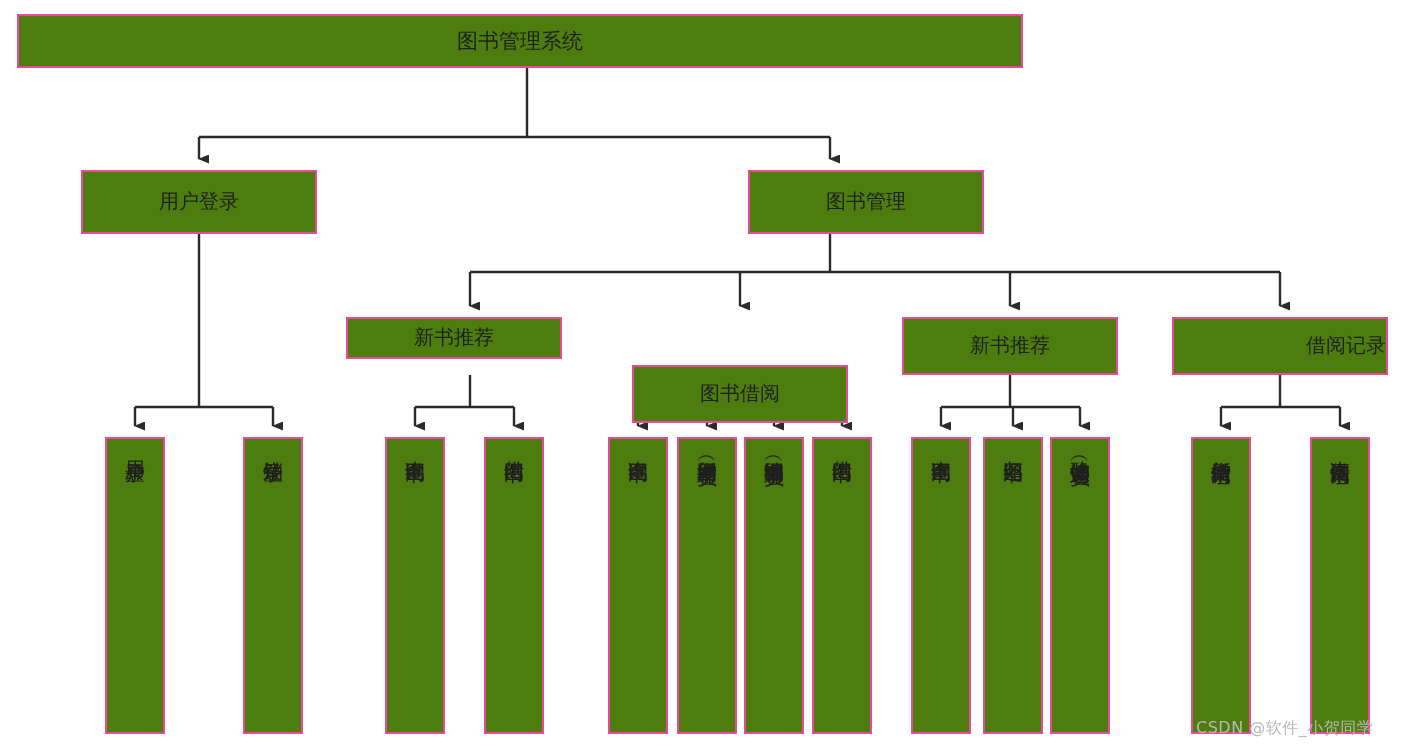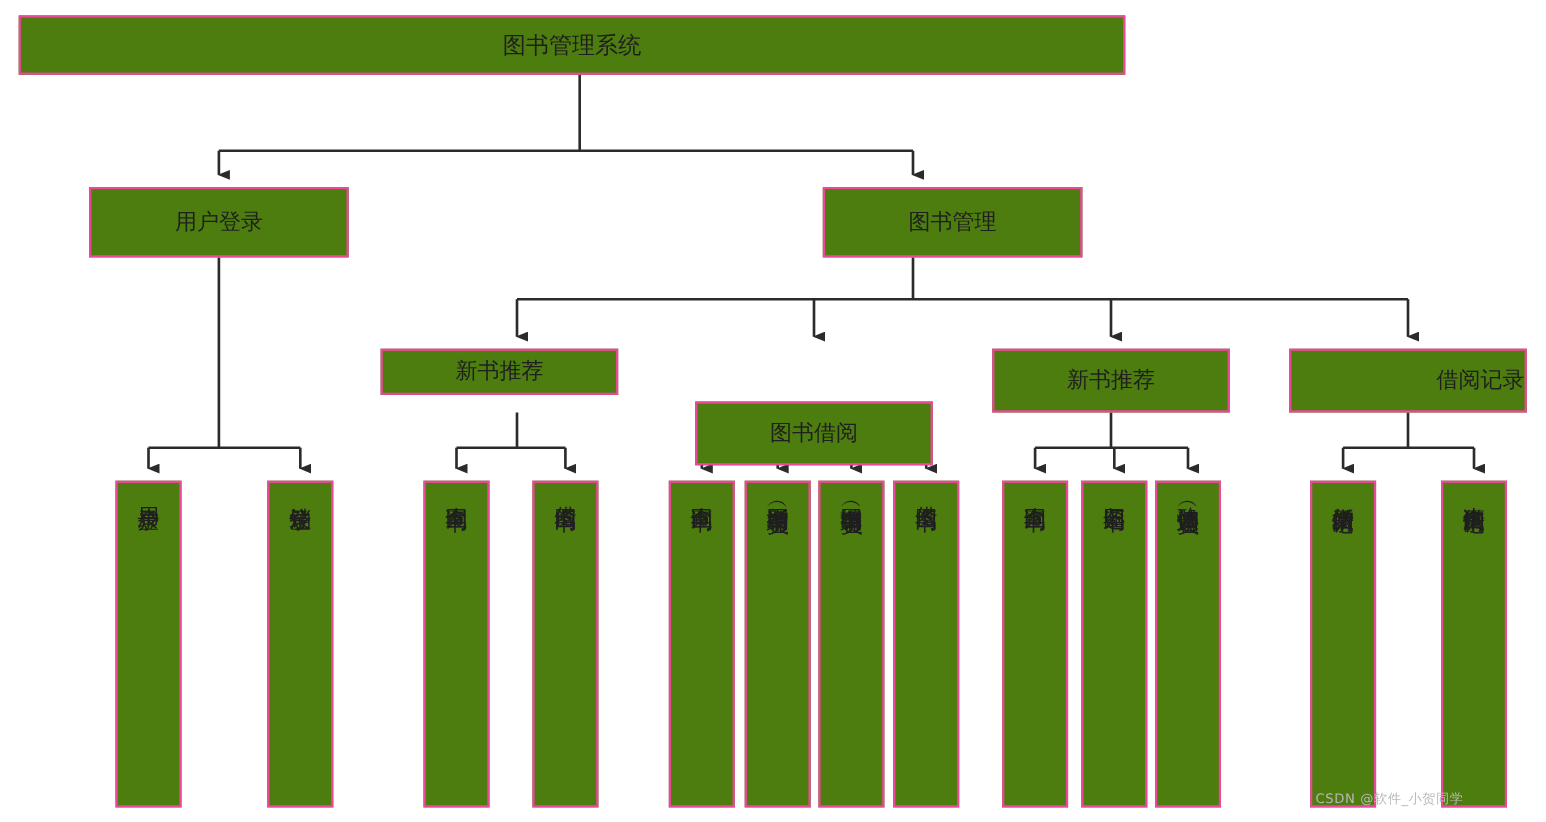--- a/index.html
+++ b/index.html
@@ -52,21 +52,21 @@
   }
   .level-2 .node-label {
     writing-mode: vertical-rl;
     text-orientation: upright;
     font-size: 20px;
     letter-spacing: 1px;
     line-height: 1.05;
   }
   .watermark {
     position: absolute;
-    font-size: 12px;
+    font-size: 16px;
     color: #b9b9b9;
     white-space: nowrap;
     z-index: 5;
     letter-spacing: 0.5px;
   }
 </style>
 </head>
 <body>
 
 <div id="diagram">

